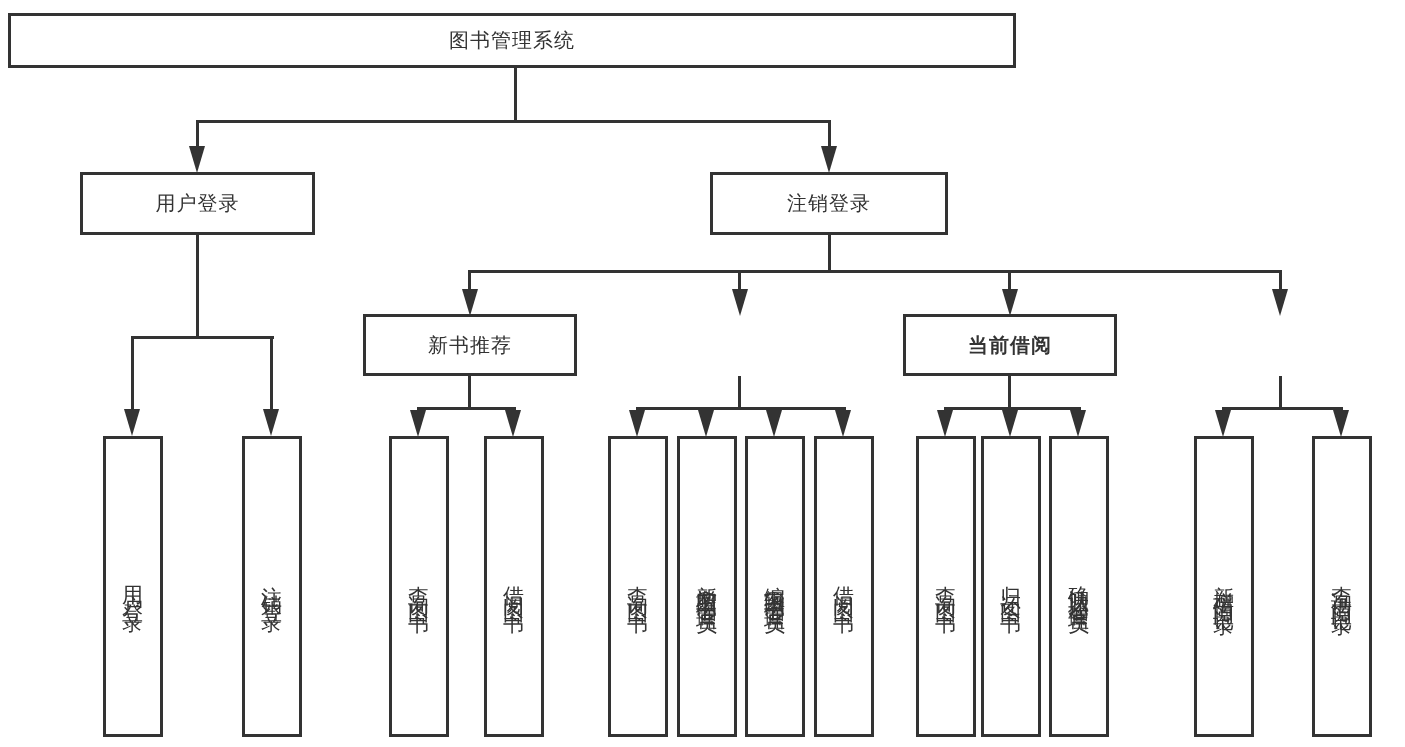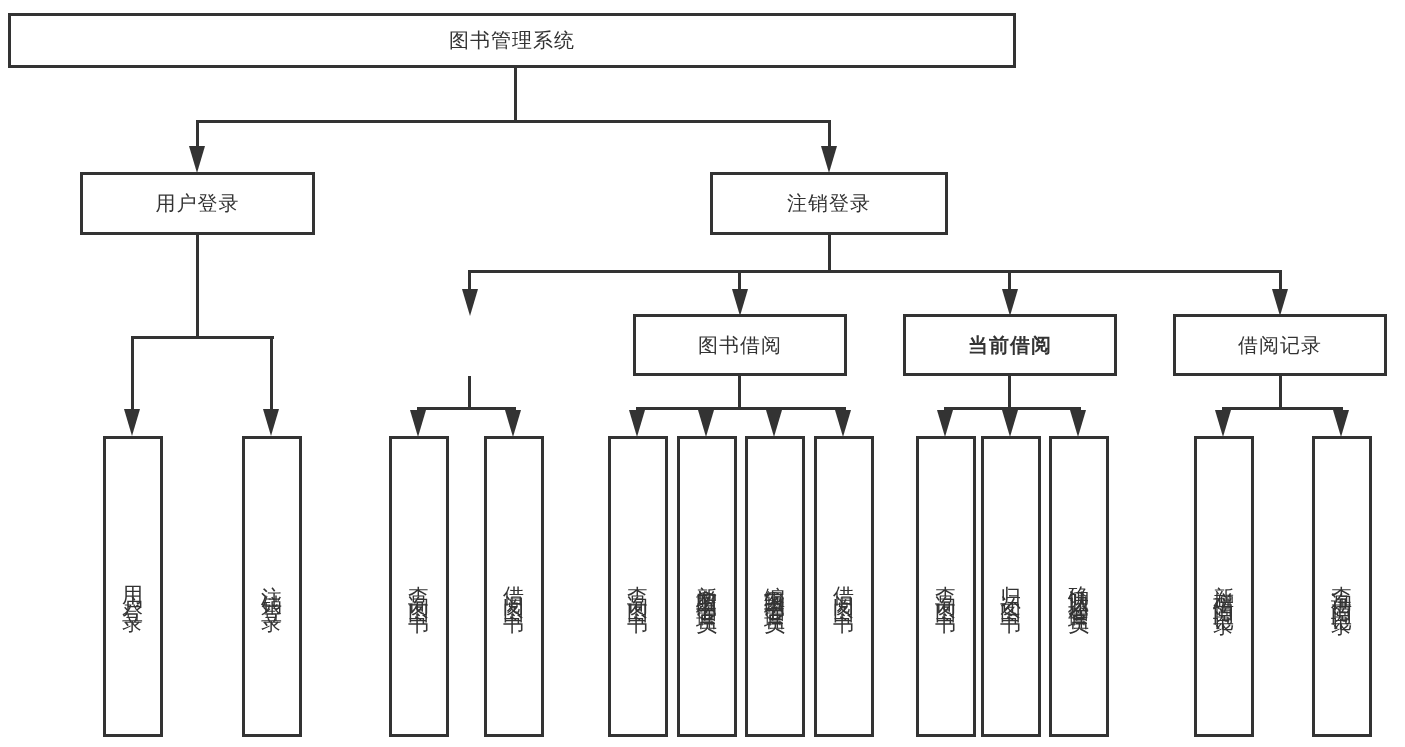--- a/index.html
+++ b/index.html
@@ -94,23 +94,22 @@
   <div class="line" style="left:468px; top:270px; width:814px; height:3px;"></div>
   <div class="line" style="left:468px;  top:270px; width:3px; height:22px;"></div>
   <div class="arrow" style="left:462px;  top:289px;"></div>
   <div class="line" style="left:738px;  top:270px; width:3px; height:22px;"></div>
   <div class="arrow" style="left:732px;  top:289px;"></div>
   <div class="line" style="left:1008px; top:270px; width:3px; height:22px;"></div>
   <div class="arrow" style="left:1002px; top:289px;"></div>
   <div class="line" style="left:1279px; top:270px; width:3px; height:22px;"></div>
   <div class="arrow" style="left:1272px; top:289px;"></div>
 
-  <div class="node" style="left:633px;  top:314px; width:214px; height:62px;">图书借阅</div>
+  <div class="node" style="left:363px;  top:314px; width:214px; height:62px;">新书推荐</div>
   <div class="node" style="left:903px;  top:314px; width:214px; height:62px;font-weight:bold;">当前借阅</div>
-  <div class="node" style="left:1173px; top:314px; width:214px; height:62px;">借阅记录</div>
 
   <div class="line" style="left:468px; top:376px; width:3px;  height:34px;"></div>
   <div class="line" style="left:417px; top:407px; width:99px; height:3px;"></div>
   <div class="arrow" style="left:410px; top:410px;"></div>
   <div class="arrow" style="left:505px; top:410px;"></div>
 
   <div class="line" style="left:738px; top:376px; width:3px;   height:34px;"></div>
   <div class="line" style="left:636px; top:407px; width:210px; height:3px;"></div>
   <div class="arrow" style="left:629px; top:410px;"></div>
   <div class="arrow" style="left:698px; top:410px;"></div>

